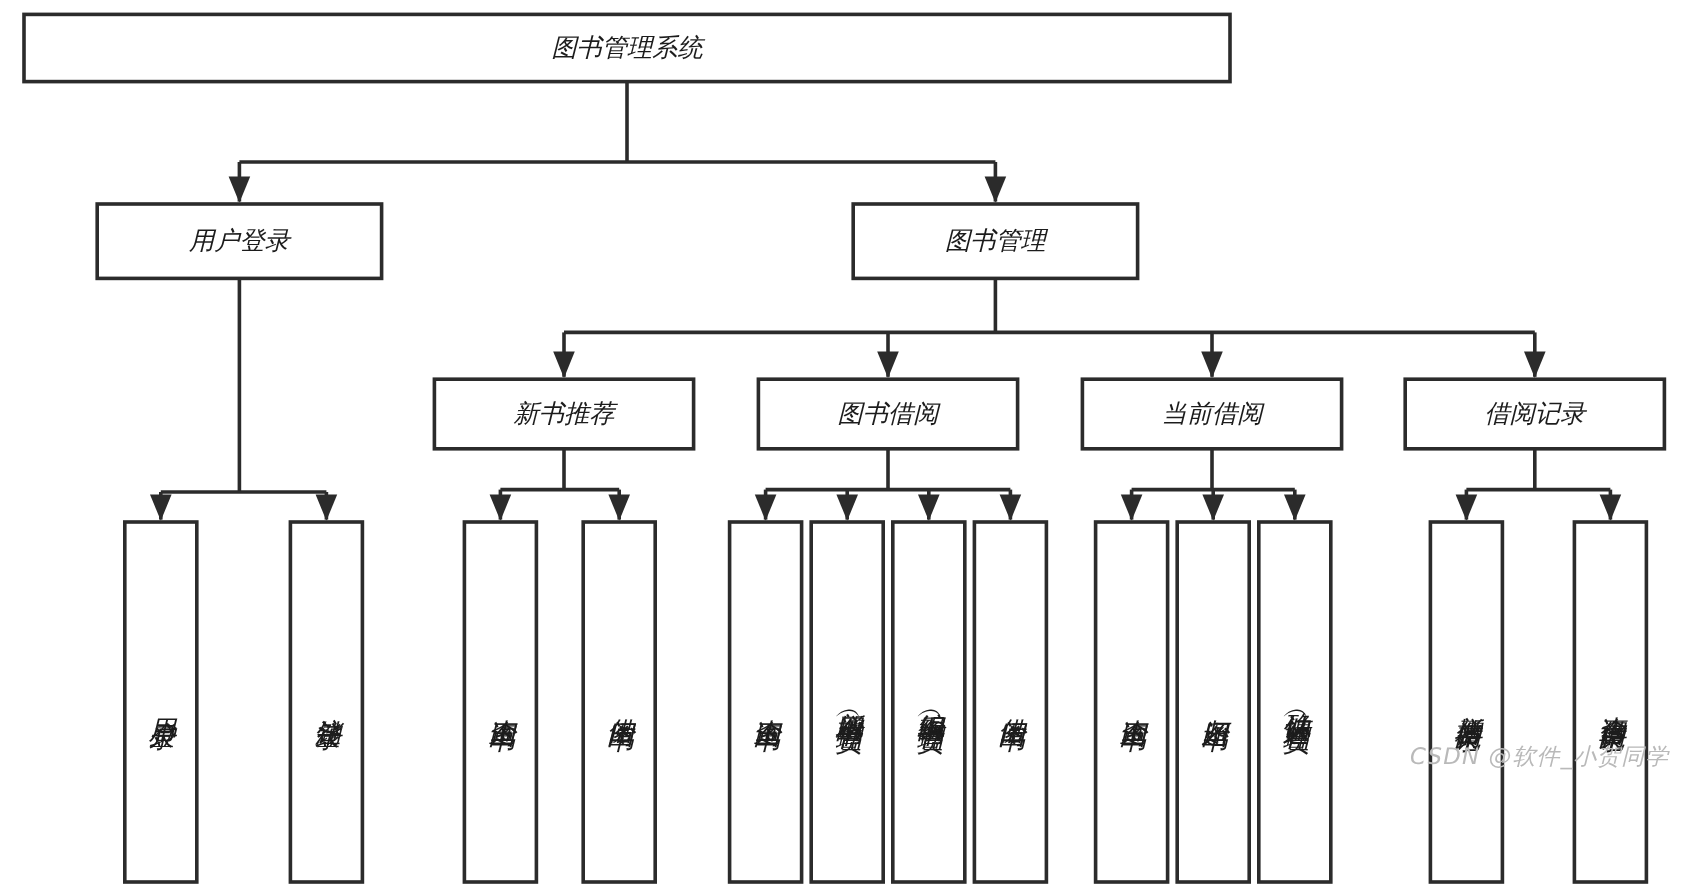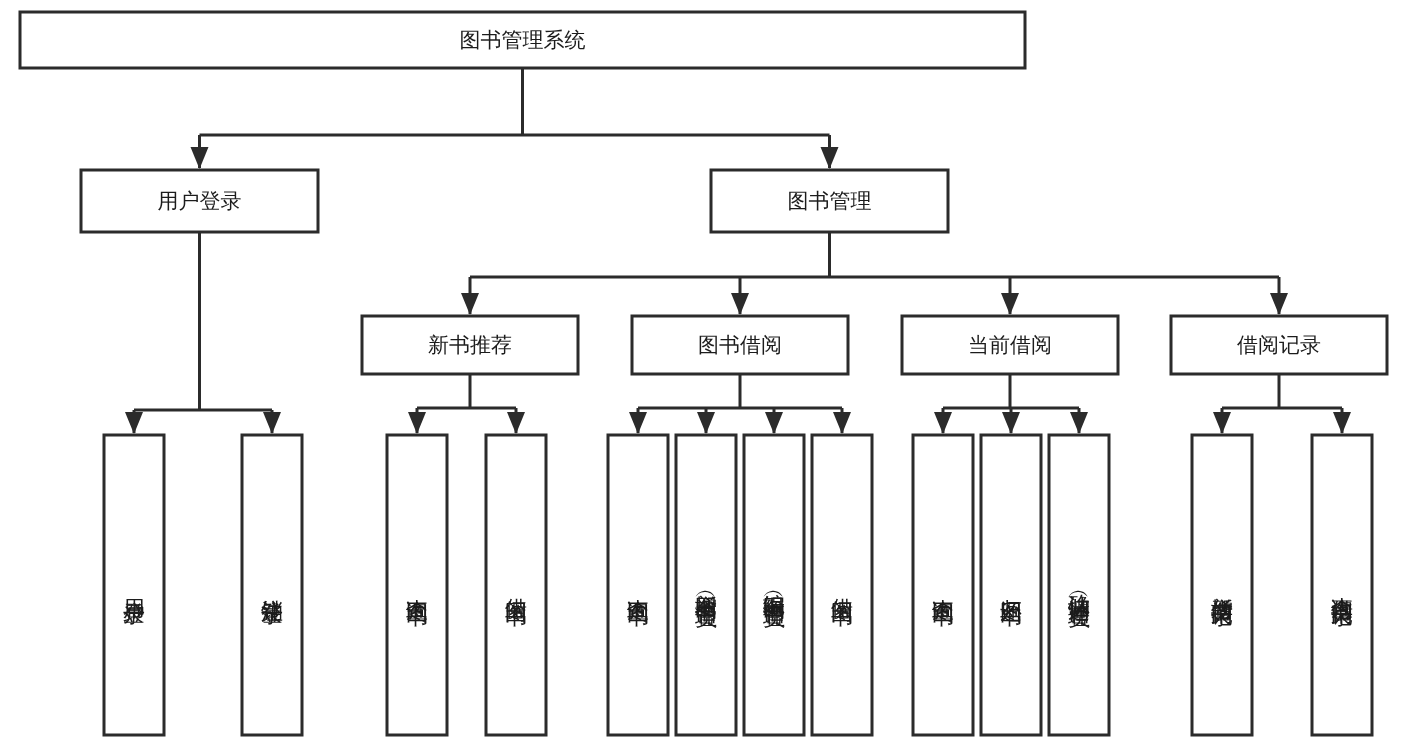--- a/index.html
+++ b/index.html
@@ -11,20 +11,21 @@
     width: 1405px;
     height: 747px;
     font-family: "DejaVu Sans", "Liberation Sans", sans-serif;
     overflow: hidden;
   }
   #diagram-root {
     position: relative;
     width: 1405px;
     height: 650px;
     background: #ffffff;
+    font-style: italic;
   }
   svg#tree-svg {
     position: absolute;
     left: 0;
     top: 0;
     width: 1405px;
     height: 747px;
   }
   .node-box {
     fill: #ffffff;
@@ -176,14 +177,15 @@
       <div class="vtext" style="left: 676px; top: 435px; width: 60px; height: 300px;">新增图书（管理员）</div>
       <div class="vtext" style="left: 744px; top: 435px; width: 60px; height: 300px;">编辑图书（管理员）</div>
       <div class="vtext" style="left: 812px; top: 435px; width: 60px; height: 300px;">借阅图书</div>
       <div class="vtext" style="left: 913px; top: 435px; width: 60px; height: 300px;">查询图书</div>
       <div class="vtext" style="left: 981px; top: 435px; width: 60px; height: 300px;">归还图书</div>
       <div class="vtext" style="left: 1049px; top: 435px; width: 60px; height: 300px;">确认归还（管理员）</div>
       <div class="vtext" style="left: 1192px; top: 435px; width: 60px; height: 300px;">新增借阅记录</div>
       <div class="vtext" style="left: 1312px; top: 435px; width: 60px; height: 300px;">查询借阅记录</div>
     </div>
 
+  <div class="watermark">CSDN @软件_小贺同学</div>
 
 </div>
 
 </body></html>

